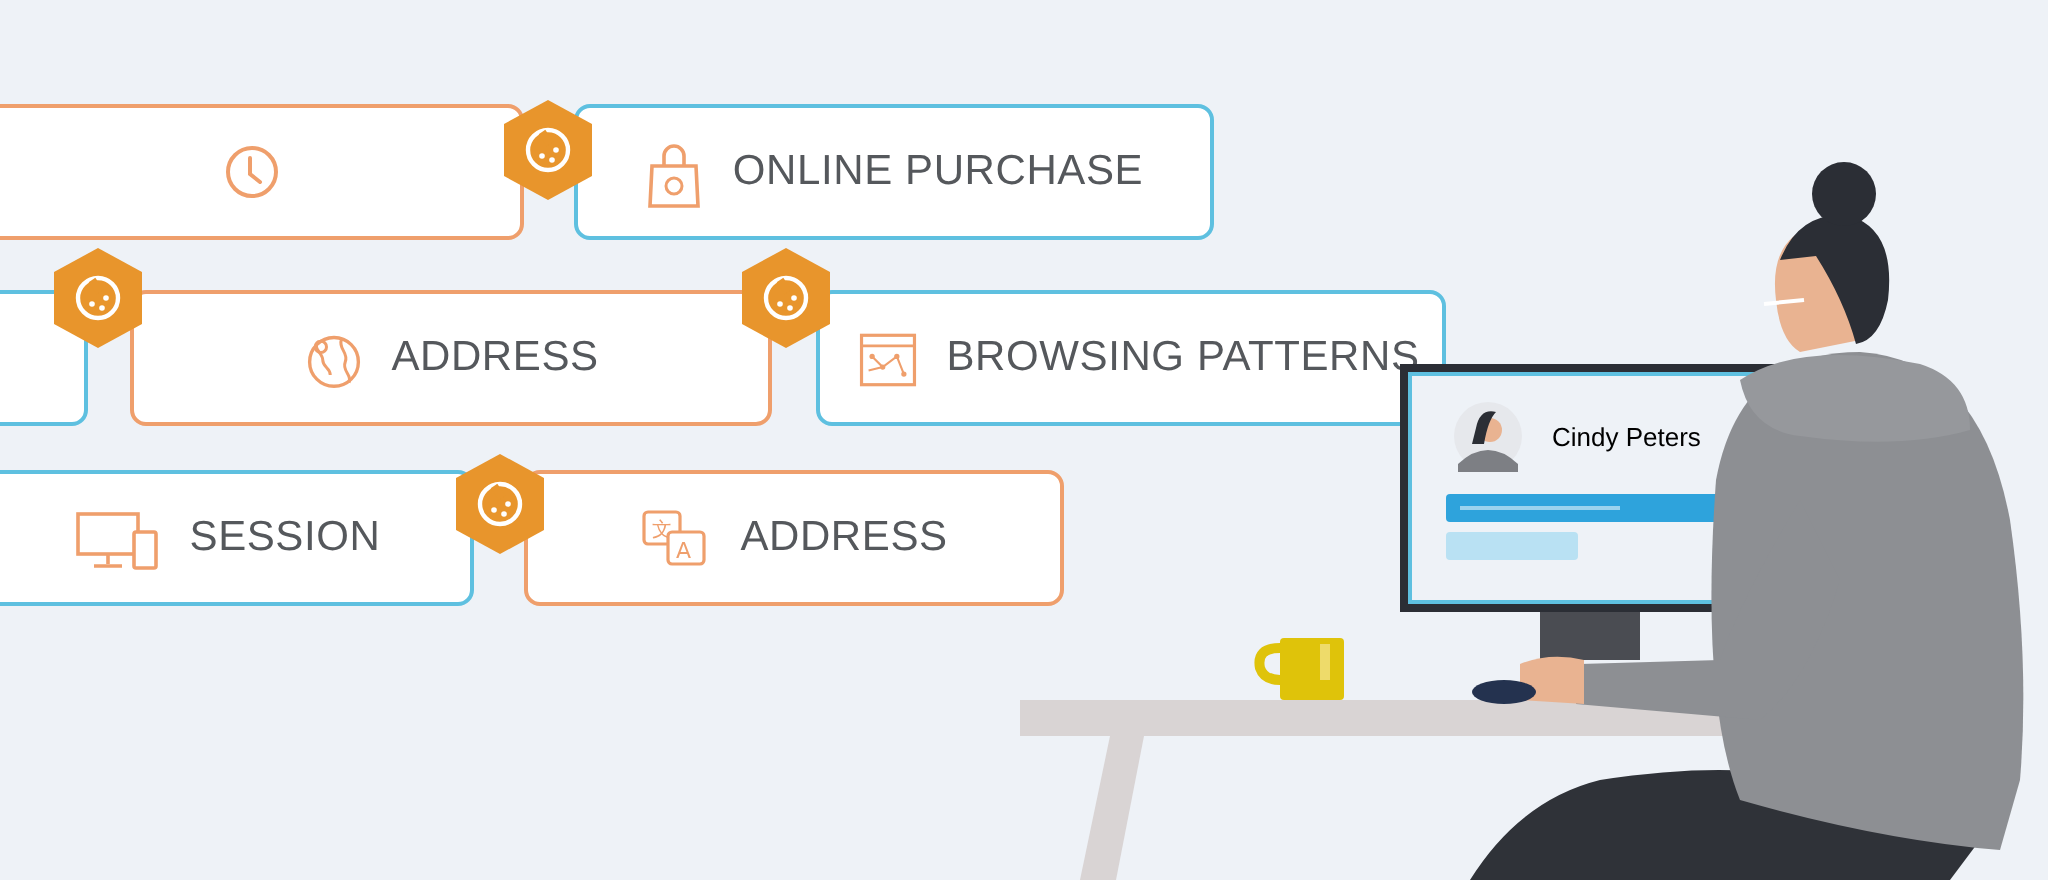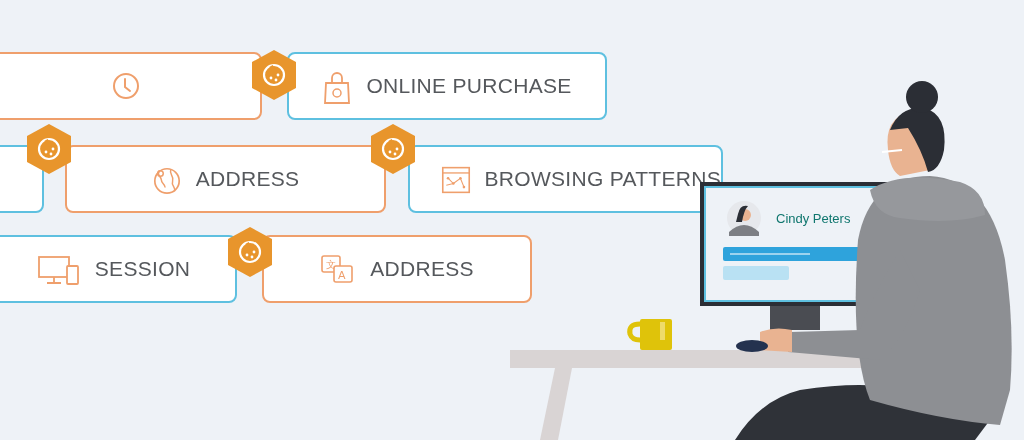--- a/index.html
+++ b/index.html
@@ -12,21 +12,21 @@
   }
   .card.orange { border-color: #ef9f6c; }
   .card.blue { border-color: #5ec0e0; }
   .card .ic { width: 30px; height: 30px; display: inline-flex; }
   .hex {
     position: absolute; width: 46px; height: 52px;
     display: flex; align-items: center; justify-content: center;
     z-index: 3;
   }
   .scene { position: absolute; left: 0; top: 0; width: 1024px; height: 440px; }
-  .monitor-name { position: absolute; left: 776px; top: 211px; font-size: 13px; color: #0f766e; }
+  .monitor-name { position: absolute; left: 776px; top: 211px; font-size: 13px; color: #000000; }
 </style>
 </head>
 <body>
 
 <div class="card orange" style="left:-10px; top:52px; width:272px; height:68px;">
   <span class="ic">
     <svg width="30" height="30" viewBox="0 0 30 30">
         <circle cx="15" cy="15" r="12" fill="none" stroke="#ef9f6c" stroke-width="2"></circle>
         <path d="M14 8 V16 L19 20" fill="none" stroke="#ef9f6c" stroke-width="2" stroke-linecap="round"></path>
       </svg>
@@ -50,21 +50,21 @@
   <span class="ic">
     <svg width="32" height="32" viewBox="0 0 32 32">
         <circle cx="16" cy="17" r="13" fill="none" stroke="#ef9f6c" stroke-width="1.8"></circle>
         <path d="M8 6 C4 10 10 12 10 16 C10 20 14 20 14 24 M20 5 C18 10 24 12 22 17 C20 22 26 24 24 28" fill="none" stroke="#ef9f6c" stroke-width="1.6"></path>
         <circle cx="9" cy="9" r="3" fill="none" stroke="#ef9f6c" stroke-width="1.6"></circle>
       </svg>
   </span>
   <span>ADDRESS</span>
 </div>
 
-<div class="card blue" style="left:408px; top:145px; width:315px; height:68px; justify-content:flex-end; padding-left:8px;">
+<div class="card blue" style="left:408px; top:145px; width:315px; height:68px; justify-content:center; padding-left:8px;">
   <span class="ic">
     <svg width="34" height="32" viewBox="0 0 34 32">
         <rect x="2" y="2" width="30" height="28" fill="none" stroke="#ef9f6c" stroke-width="1.8"></rect>
         <line x1="2" y1="8" x2="32" y2="8" stroke="#ef9f6c" stroke-width="1.5"></line>
         <circle cx="8" cy="14" r="1.5" fill="#ef9f6c"></circle>
         <circle cx="14" cy="20" r="1.5" fill="#ef9f6c"></circle>
         <circle cx="22" cy="14" r="1.5" fill="#ef9f6c"></circle>
         <circle cx="26" cy="24" r="1.5" fill="#ef9f6c"></circle>
         <path d="M8 14 L14 20 L22 14 L26 24 M6 22 L14 20" fill="none" stroke="#ef9f6c" stroke-width="1.2"></path>
       </svg>

